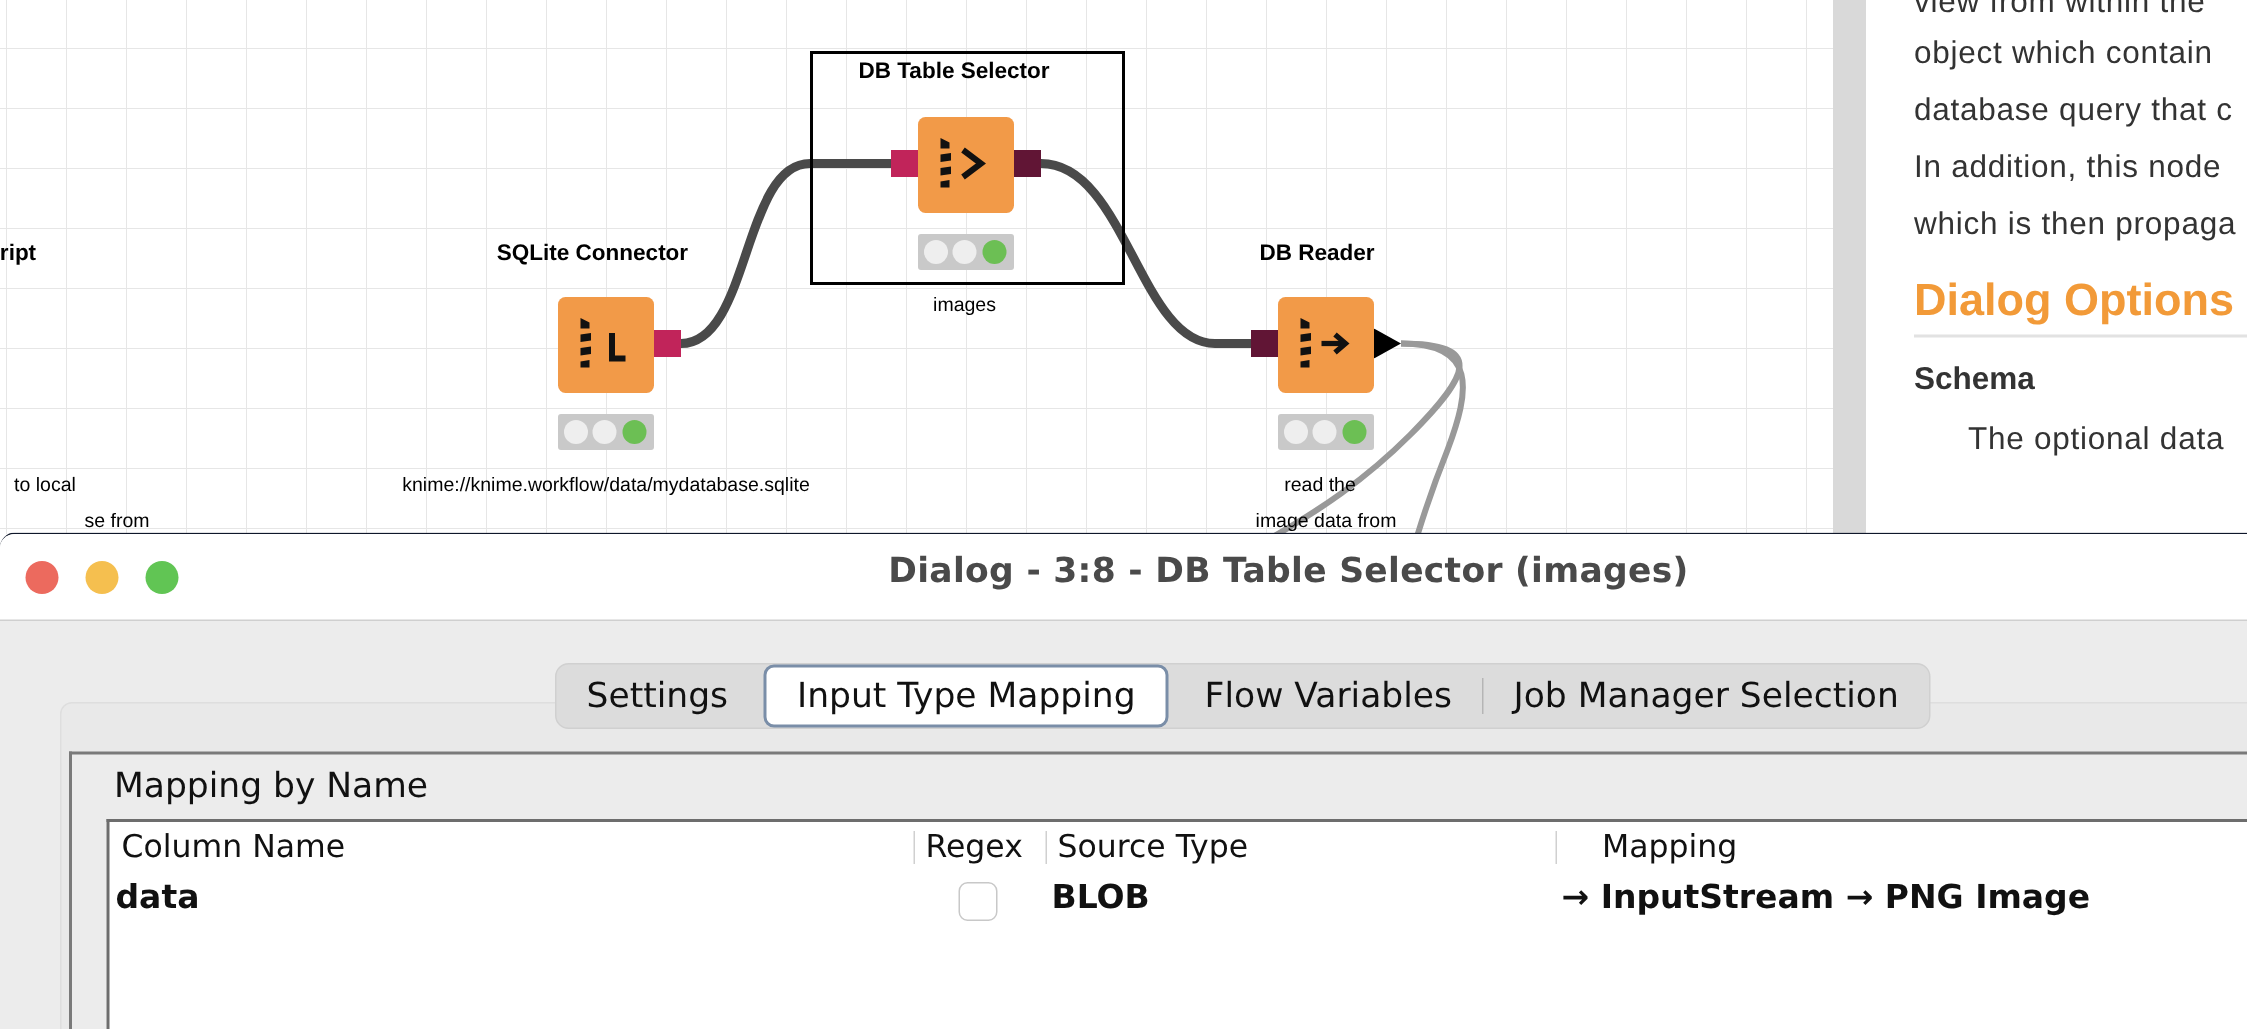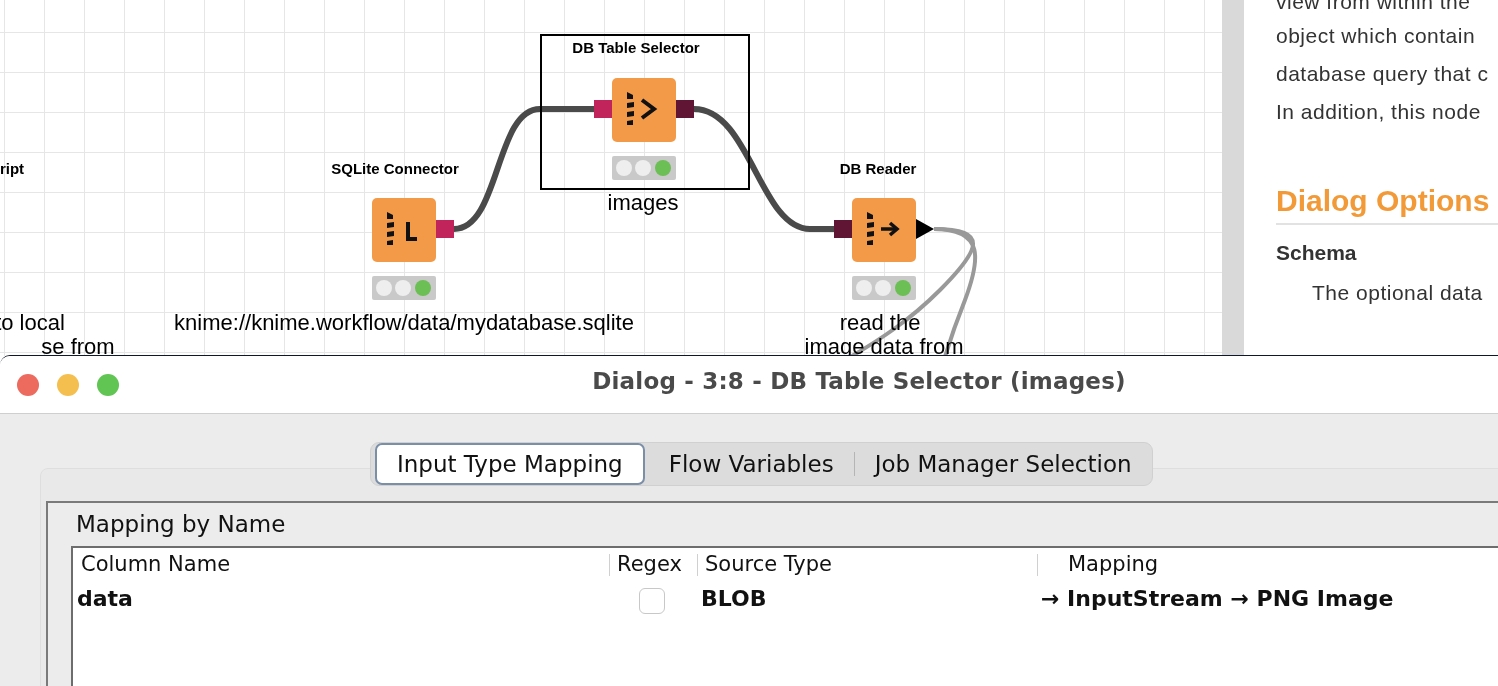--- a/index.html
+++ b/index.html
@@ -9,21 +9,21 @@
   #canvas { position:absolute; left:0; top:0; width:1222px; height:356px; overflow:hidden;
     background-color:#fff;
     background-image:
       linear-gradient(to right, #e6e6e6 1px, transparent 1px),
       linear-gradient(to bottom, #e6e6e6 1px, transparent 1px);
     background-size:40px 40px;
     background-position:4px 32px;
   }
   #canvas svg.wires { position:absolute; left:0; top:0; width:1222px; height:356px; }
   .node-label { position:absolute; font-weight:bold; font-size:15px; color:#000; white-space:nowrap; transform:translateX(-50%); }
-  .node-annot { position:absolute; font-size:22px; color:#000; white-space:nowrap; transform:translateX(-50%); text-align:center; line-height:24px; }
+  .node-annot { position:absolute; font-size:13px; color:#000; white-space:nowrap; transform:translateX(-50%); text-align:center; line-height:24px; }
   .node { position:absolute; width:64px; height:64px; background:#f29a48; border-radius:5px; }
   .node svg { position:absolute; left:0; top:0; }
   .port { position:absolute; width:18px; height:18px; }
   .port.in-conn { background:#c1245a; }
   .port.out-db { background:#611535; }
   .traffic { position:absolute; width:64px; height:24px; background:#c9c9c9; border-radius:2px; }
   .traffic span { position:absolute; top:4px; width:16px; height:16px; border-radius:50%; background:#eeeeee; }
   .traffic span.g { background:#6cbf54; }
   .sel-box { position:absolute; border:2px solid #000; }
 
@@ -134,38 +134,40 @@
   <div class="node-annot" style="left:880px; top:311px;">read the</div>
   <div class="node-annot" style="left:884px; top:335px;">image data from</div>
 </div>
 
 <div id="desc-divider"></div>
 <div id="desc">
   <div class="p" style="top:-10px;">view from within the</div>
   <div class="p" style="top:24px;">object which contain</div>
   <div class="p" style="top:62px;">database query that c</div>
   <div class="p" style="top:100px;">In addition, this node</div>
+  <div class="p" style="top:138px;">which is then propaga</div>
   <div class="h">Dialog Options</div>
   <div class="hr"></div>
   <div class="h2" style="top:241px;">Schema</div>
   <div class="p" style="top:281px; left:68px;">The optional data</div>
   <div class="h2" style="top:338px;">Table</div>
 </div>
 
 <div id="dialog">
   <div id="titlebar">
     <div class="tl red"></div>
     <div class="tl yellow"></div>
     <div class="tl green"></div>
     <div id="title">Dialog - 3:8 - DB Table Selector (images)</div>
   </div>
 
   <div id="tabpane"></div>
 
   <div id="tabs">
+    <div class="tab">Settings</div>
     <div class="tab active">Input Type Mapping</div>
     <div class="tab">Flow Variables</div>
     <div class="tab-sep"></div>
     <div class="tab">Job Manager Selection</div>
   </div>
 
   <div id="mapping-panel">
     <div id="mapping-title">Mapping by Name</div>
     <div id="mapping-table">
       <div class="th" style="left:8px;">Column Name</div>

